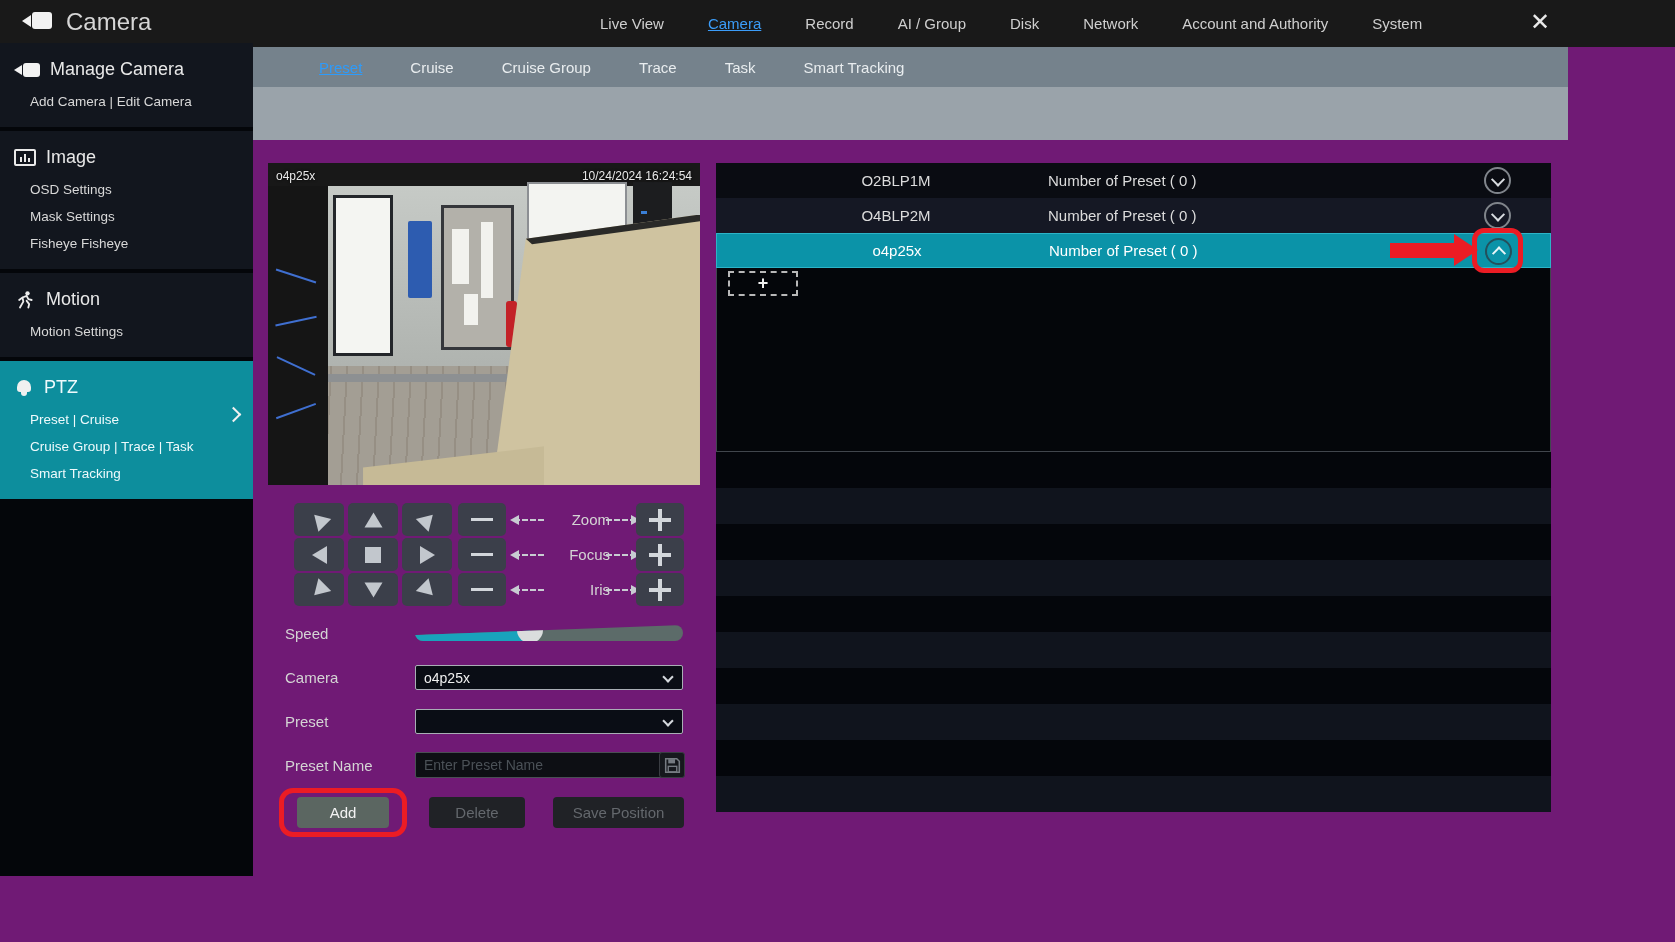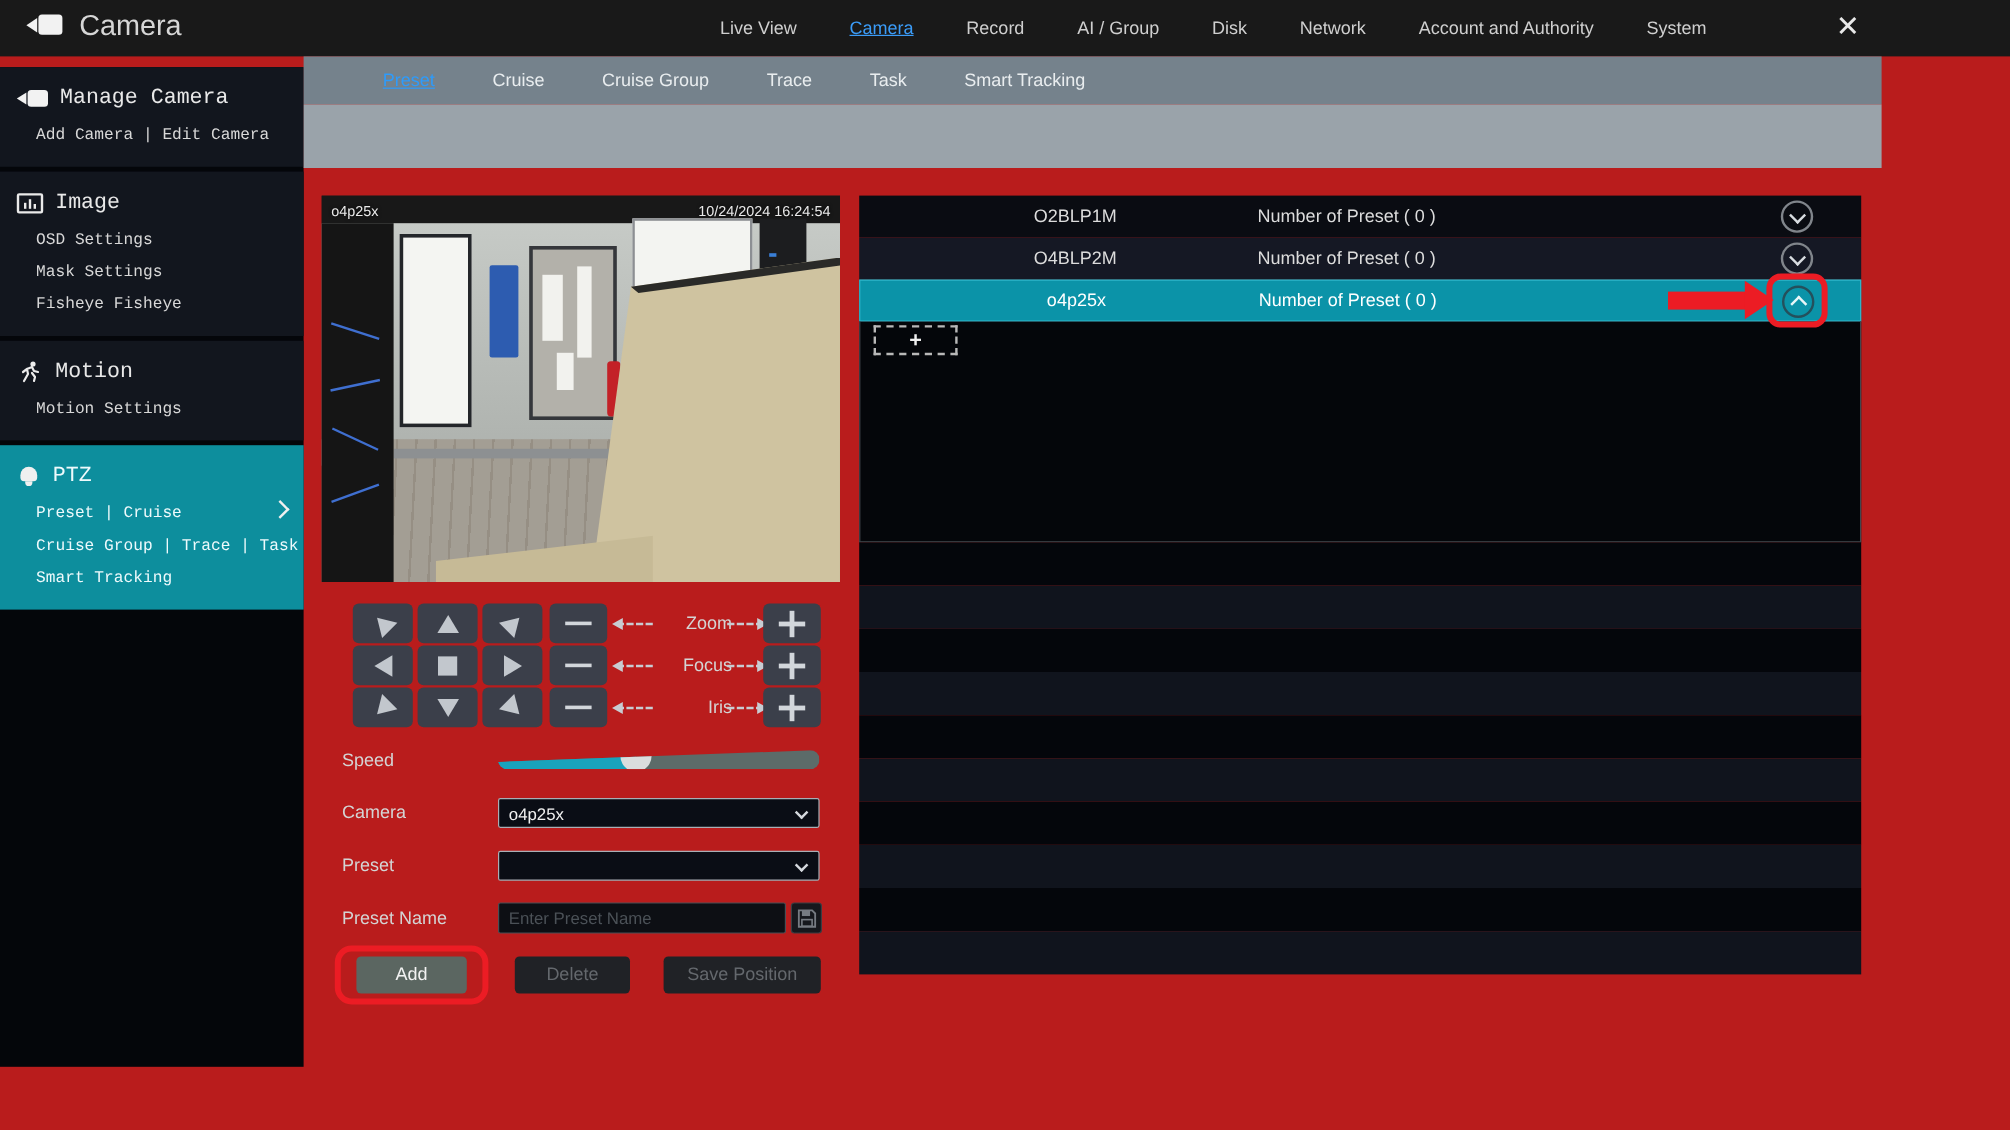--- a/index.html
+++ b/index.html
@@ -1,34 +1,34 @@
 <!DOCTYPE html>
 <html><head>
 <meta charset="utf-8">
 <style>
   * { margin:0; padding:0; box-sizing:border-box; }
   html,body { width:1675px; height:942px; background:#0b0d11; overflow:hidden;
               font-family:"Liberation Sans","DejaVu Sans",sans-serif; }
-  .screen { position:relative; width:1675px; height:942px; background:#b91c1c; }
+  .screen { position:relative; width:1675px; height:942px; background:#701a75; }
 
   
   .topbar { position:absolute; left:0; top:0; width:1675px; height:47px; background:#191919;
             display:flex; align-items:center; }
   .app-logo { position:absolute; left:22px; top:12px; display:flex; align-items:center; }
   .cam-tri { width:0;height:0;border-top:6px solid transparent;border-bottom:6px solid transparent;
              border-right:9px solid #f2f2f2; }
   .cam-body{ width:20px;height:17px;background:#f2f2f2;border-radius:3px;margin-left:1px; }
   .app-title { position:absolute; left:66px; top:8px; font-size:24px; color:#d6d6d6; }
   .topnav { position:absolute; left:600px; top:0; height:47px; display:flex; align-items:center; gap:44px; }
   .nav-item { font-size:15px; color:#cfcfcf; cursor:pointer; white-space:nowrap; }
   .nav-item.active { color:#3b9cf8; text-decoration:underline; }
   .close-x { position:absolute; right:125px; top:8px; font-size:24px; font-weight:bold; color:#e9e9e9; cursor:pointer; }
 
   
-  .sidebar { position:absolute; left:0; top:56px; width:253px; height:833px; background:#04060a;font-family:Liberation Mono, monospace; }
+  .sidebar { position:absolute; left:0; top:43px; width:253px; height:833px; background:#04060a; }
   .side-section { position:relative; width:253px; background:#12161e; padding:10px 0 12px 0; margin-bottom:4px; }
   .side-head { display:flex; align-items:center; padding:6px 0 8px 14px; }
   .side-title { font-size:18px; color:#e8e8e8; margin-left:10px; }
   .side-row { font-size:13.5px; color:#d8d8d8; padding:6px 0 6px 30px; cursor:pointer; white-space:pre; }
   .side-section.active { background:#0d8e9d; }
   .side-section.active .side-row, .side-section.active .side-title { color:#eefafc; }
   .icon-cam { display:flex; align-items:center; }
   .icon-cam .cam-tri { border-top-width:5px;border-bottom-width:5px;border-right-width:8px; }
   .icon-cam .cam-body{ width:17px;height:14px; }
   .icon-monitor { width:22px;height:17px;border:2px solid #eaeaea;border-radius:2px;position:relative; }
@@ -109,21 +109,21 @@
   .slider-fill { position:absolute; left:0; bottom:0; height:100%; background:#19a3bc;
                  clip-path:inherit; border-radius:8px 0 0 8px; }
   .slider-thumb { position:absolute; top:-8px; width:26px; height:26px; margin-left:-13px;
                   background:#dadddd; border-radius:50%; cursor:pointer; }
   .selectbox { position:absolute; left:415px; width:268px; height:25px; background:#0a0d15;
                border:1px solid #a9aeb5; border-radius:2px; display:flex; align-items:center;
                padding:0 8px; cursor:pointer; }
   .selectbox .val { font-size:14px; color:#f0f0f0; }
   .sel-chev { position:absolute; right:10px; top:7px; width:8px; height:8px;
               border-right:2px solid #d5d9de; border-bottom:2px solid #d5d9de; transform:rotate(45deg); }
-  .textinput { position:absolute; left:415px; width:240px; height:26px; background:#0d0f14;
+  .textinput { position:absolute; left:415px; width:264px; height:26px; background:#0d0f14;
                border:1px solid #4a4e54; border-radius:2px; color:#c9c9c9; font-size:14px;
                padding:0 8px; outline:none; }
   .textinput::placeholder { color:#4b5157; }
   .savebtn { position:absolute; left:659px; width:26px; height:26px; background:#16181d;
              border:1px solid #3a3d43; border-radius:3px; display:flex; align-items:center;
              justify-content:center; cursor:pointer; }
   .btn { position:absolute; height:31px; border-radius:4px; font-size:15px; display:flex;
          align-items:center; justify-content:center; cursor:pointer; }
   .btn-add { left:297px; top:797px; width:92px; background:#5b6661; color:#f2f2f2; }
   .btn-dim { background:#202226; color:#64686d; }

